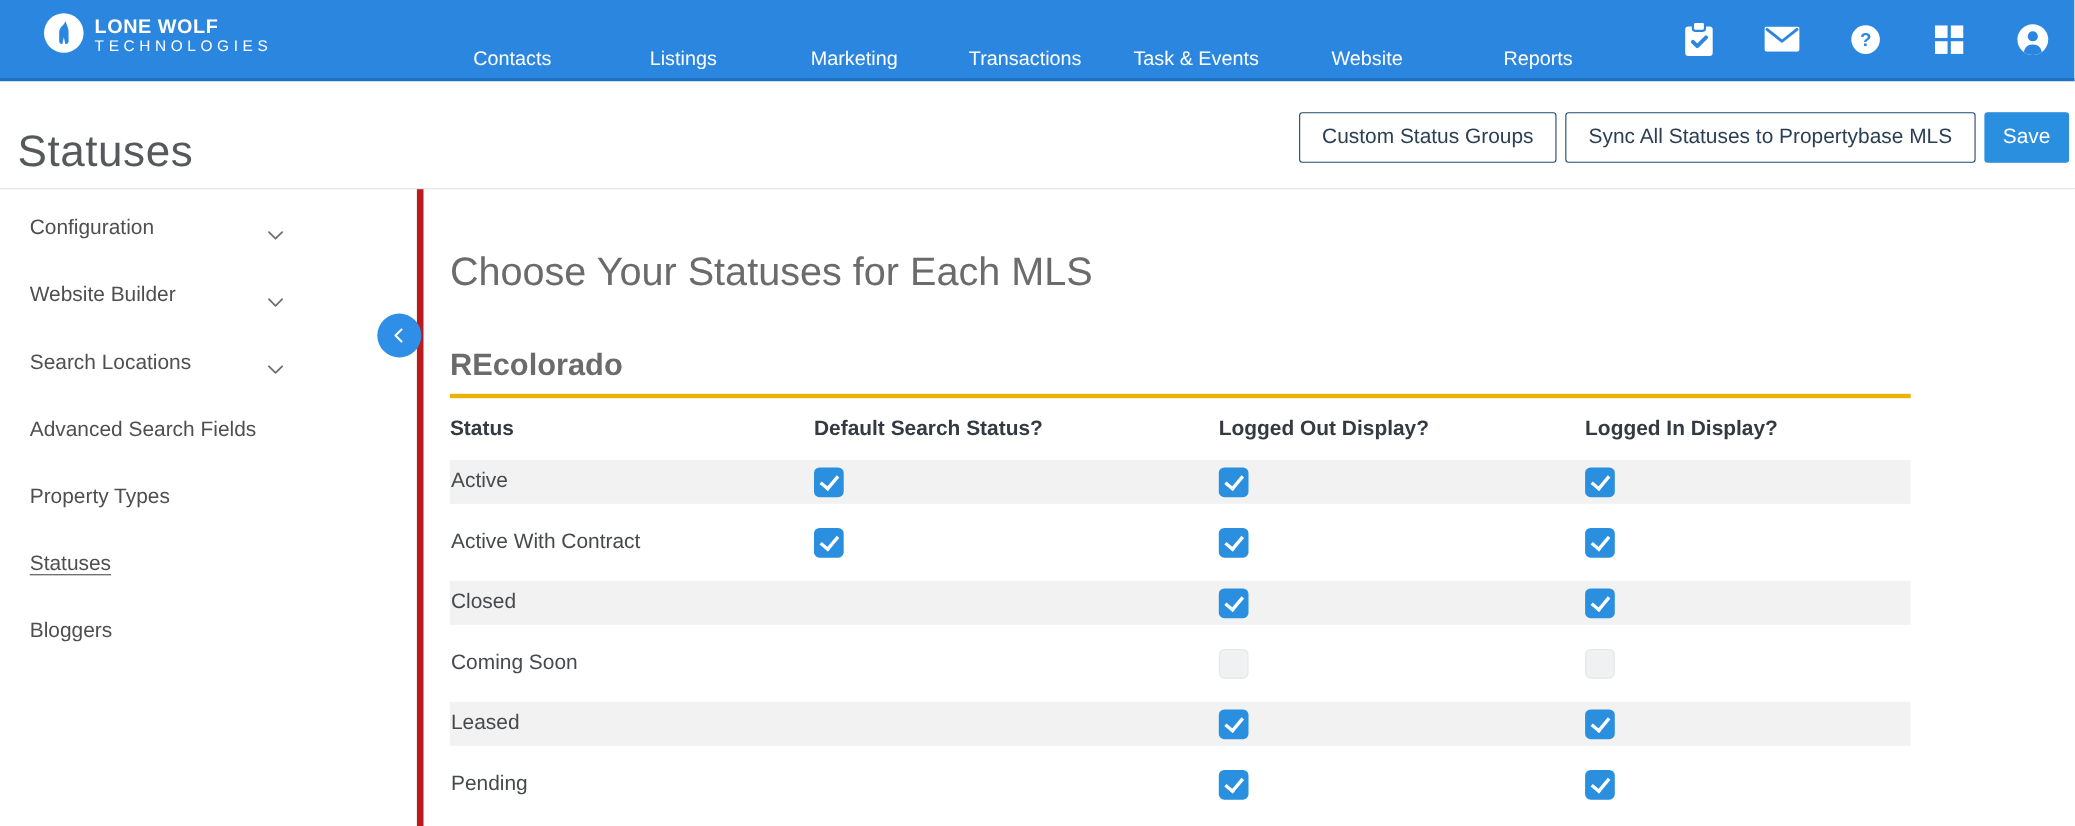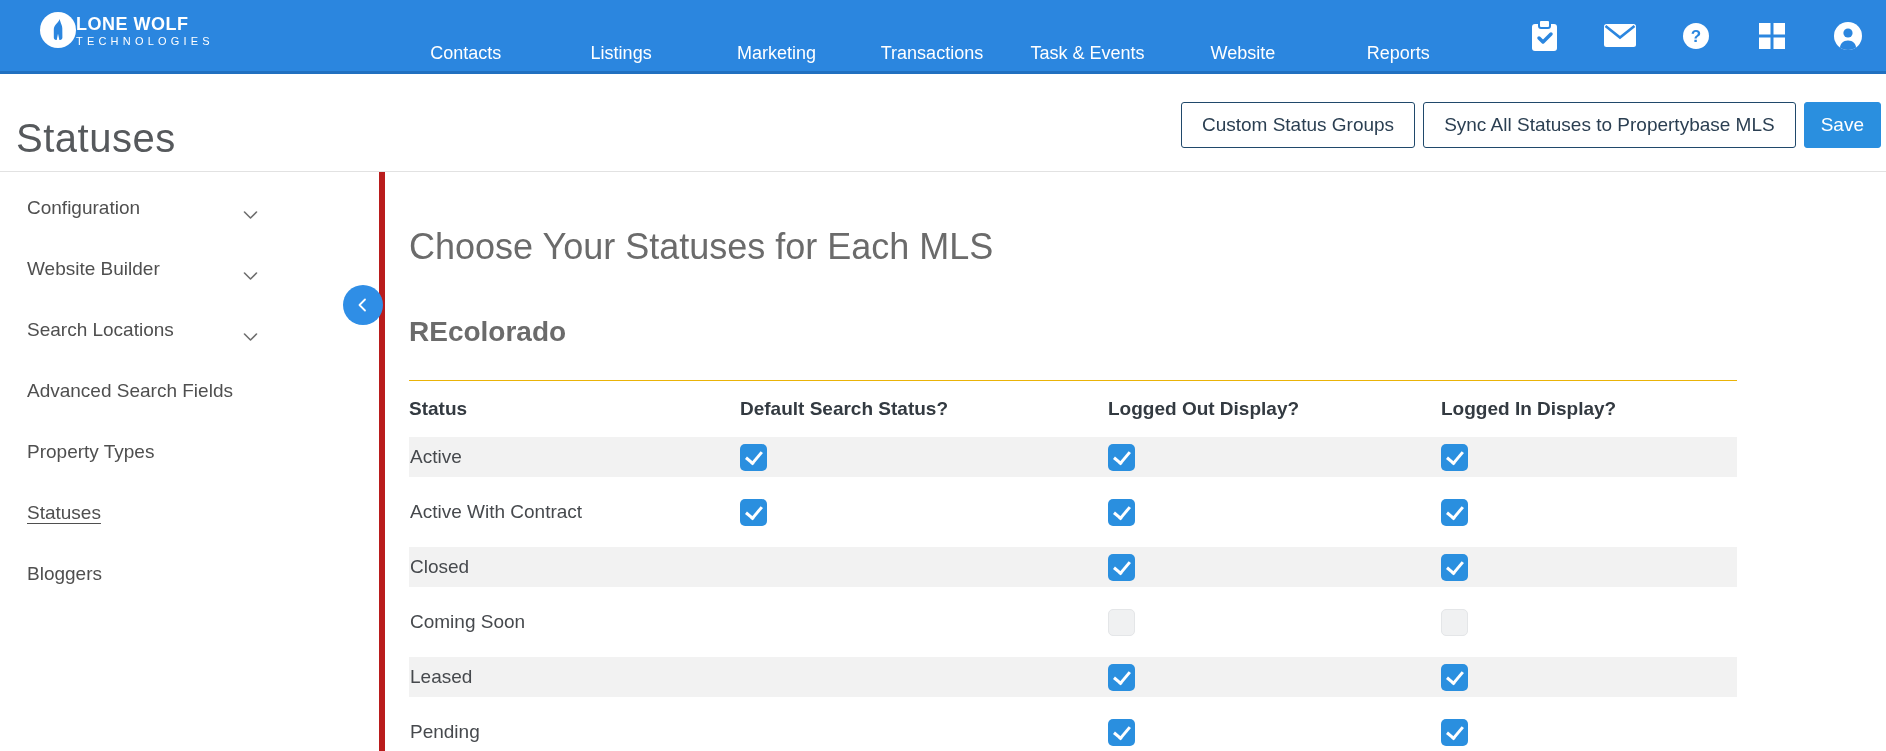--- a/index.html
+++ b/index.html
@@ -7,23 +7,23 @@
     font-family:"Liberation Sans","DejaVu Sans",sans-serif; }
   .stage { position:relative; width:1886px; height:751px; }
 
   
   .navbar { position:absolute; top:0; left:0; width:100%; height:74px;
     background:var(--navbar,#2b86df); border-bottom:3px solid #2170c0;
     display:flex; align-items:center; }
   .brand { position:absolute; left:40px; top:12px; display:flex; align-items:center; }
   .brand-circle { width:36px; height:36px; border-radius:50%; background:#fff;
     display:flex; align-items:center; justify-content:center; }
-  .brand-text { color:#fff; }
+  .brand-text { margin-left:10px; color:#fff; }
   .brand-line1 { font-size:18px; font-weight:bold; letter-spacing:.5px; line-height:20px; }
-  .brand-line2 { font-size:11px; letter-spacing:4.2px; line-height:11px; margin-top:2px; }
+  .brand-line2 { font-size:14px; letter-spacing:4.2px; line-height:11px; margin-top:2px; }
   .nav-links { position:absolute; left:388px; width:1088px; top:0; height:71px;
     display:flex; }
   .nav-link { flex:1; display:flex; align-items:center; justify-content:center;
     color:#fff; font-size:18px; cursor:pointer;margin-top:35px; }
   .nav-icons { position:absolute; left:1506px; right:0; top:0; height:71px; display:flex; }
   .nav-icon { flex:1; display:flex; align-items:center; justify-content:center; cursor:pointer; }
 
   
   .page-header { position:absolute; top:74px; left:0; width:100%; height:98px;
     background:#fff; border-bottom:1px solid #e2e2e2; }
@@ -47,21 +47,21 @@
   .collapse-btn { position:absolute; left:343px; top:285px; width:40px; height:40px;
     border-radius:50%; background:#2f8ee6; display:flex; align-items:center;
     justify-content:center; cursor:pointer; z-index:5; }
 
   
   .main { position:absolute; top:172px; left:364px; right:0; bottom:0;
     padding:56px 0 0 45px; }
   .main-heading { font-size:36px; font-weight:400; color:#6b6b6b; line-height:38px; }
   .mls-heading { font-size:28px; font-weight:700; color:#6b6b6b; margin-top:50px; }
 
-  .status-table { width:1328px; margin-top:32px; border-top:1px solid #eab308; }
+  .status-table { width:1328px; margin-top:10px; border-top:4px solid #eab308; }
   .t-grid { display:grid; grid-template-columns:331px 368px 333px 1fr; align-items:center; }
   .t-head { height:56px; font-size:19px; font-weight:700; color:#333a41; }
   .t-row { height:40px; margin-bottom:15px; font-size:19px; color:#46494d; }
   .t-row.striped { background:#f2f2f2; }
   .cell-status { padding-left:1px; }
 
   .cb { width:27px; height:27px; border-radius:5px; position:relative; cursor:pointer; }
   .cb.checked { background:var(--accent,#2a8fdf); }
   .cb.checked::after { content:""; position:absolute; left:9px; top:4px; width:7px;
     height:13px; border:solid #fff; border-width:0 3px 3px 0; transform:rotate(40deg); }

